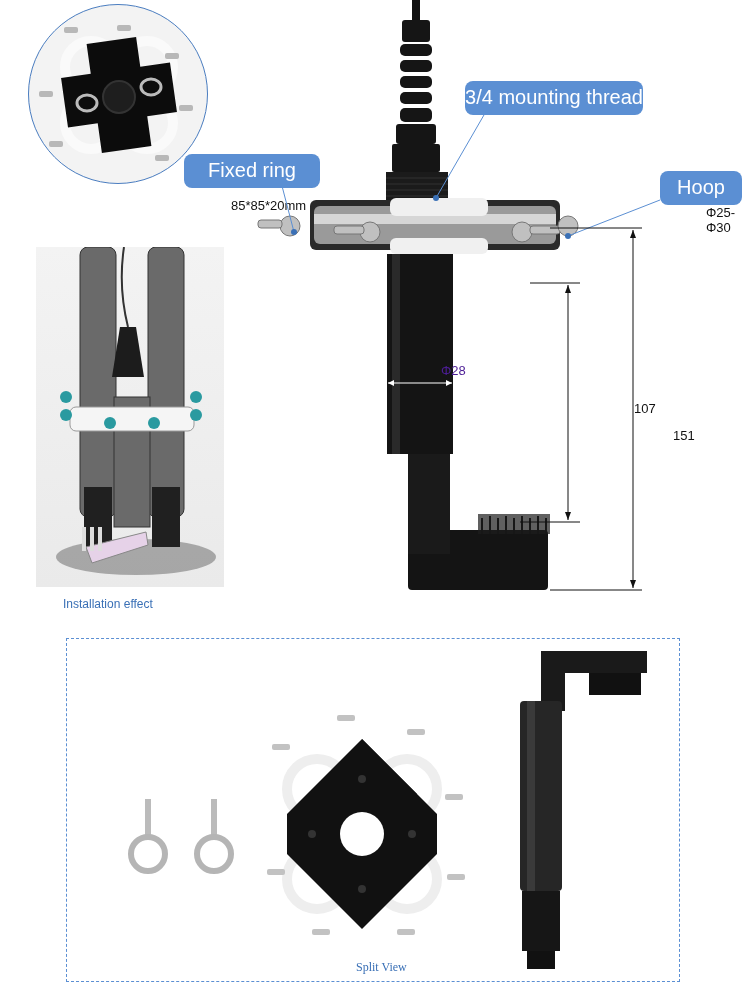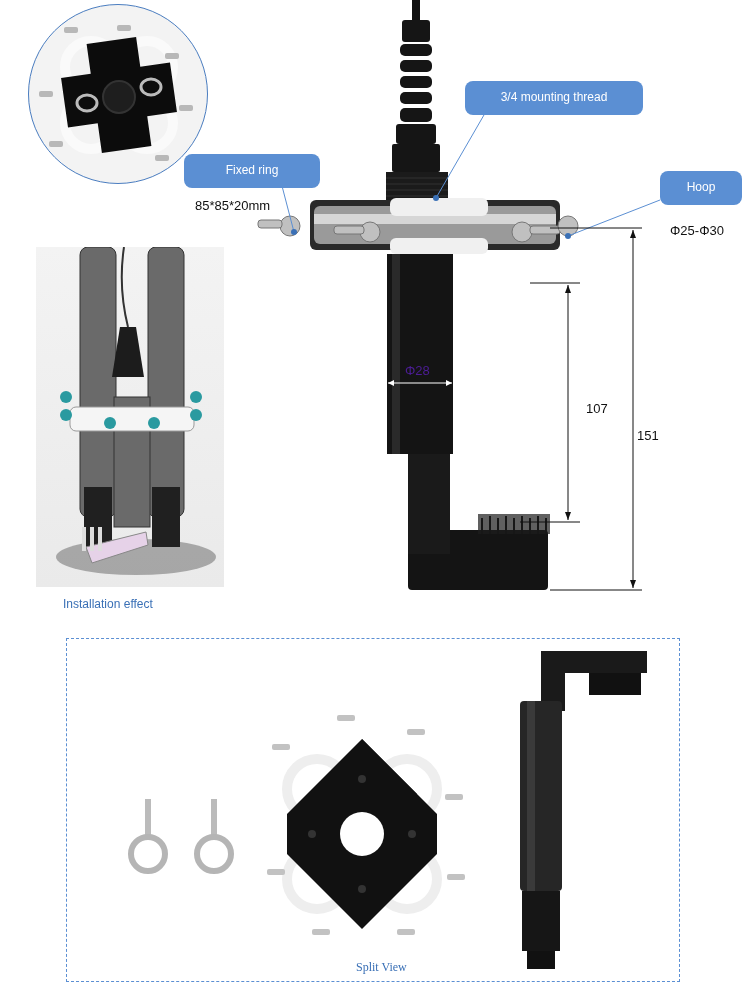--- a/index.html
+++ b/index.html
@@ -1,24 +1,24 @@
 <!DOCTYPE html>
 <html><head>
   <meta charset="utf-8">
   <style>
     * { box-sizing: border-box; margin: 0; padding: 0; }
     html, body { width: 750px; height: 1000px; background: #ffffff; overflow: hidden; }
     body { position: relative; font-family: "Liberation Sans", sans-serif; }
 
     .callout {
       position: absolute; background: #5b8fd3; color: #ffffff;
-      border-radius: 8px; font-size: 12px; text-align: center;
+      border-radius: 8px; font-size: 20px; text-align: center;
       line-height: 32px; height: 34px;
     }
-    .dim-text { position: absolute; font-size: 13px; color: #111; }
+    .dim-text { position: absolute; font-size: 13px; color: #111; margin-left: 36px; }
     .caption { position: absolute; color: #3a70b6; font-size: 12px; }
 
     
     .circle-detail {
       position: absolute; left: 28px; top: 4px; width: 180px; height: 180px;
       border-radius: 50%; border: 1.5px solid #4a7dc0; background: #f3f3f3; overflow: hidden;
     }
 
     
     .install-render {
@@ -65,21 +65,21 @@
 </div>
 <div class="dim-text" style="left:195px; top:198px;">85*85*20mm</div>
 
 <div class="callout" style="left:465px; top:81px; width:178px;">
   <span>3/4 mounting thread</span>
 </div>
 
 <div class="callout" style="left:660px; top:171px; width:82px;">
   <span>Hoop</span>
 </div>
-<div class="dim-text" style="left:670px; top:223px;">Φ25-Φ30</div>
+<div class="dim-text" style="left:670px; top:205px;">Φ25-Φ30</div>
 
 <svg style="position:absolute; left:250px; top:0;" width="500" height="600" viewBox="0 0 500 600">
 
   <path d="M166 0 L166 20" stroke="#111" stroke-width="8"></path>
 
   <g fill="#151515">
     <rect x="152" y="20" width="28" height="22" rx="3"></rect>
     <rect x="150" y="44" width="32" height="12" rx="5"></rect>
     <rect x="150" y="60" width="32" height="12" rx="5"></rect>
     <rect x="150" y="76" width="32" height="12" rx="5"></rect>
@@ -149,21 +149,21 @@
   <line x1="300" y1="590" x2="392" y2="590" stroke="#111" stroke-width="1"></line>
 
   <line x1="318" y1="285" x2="318" y2="520" stroke="#111" stroke-width="1"></line>
   <path d="M318 285 l-3 8 l6 0 z M318 520 l-3 -8 l6 0 z" fill="#111"></path>
 
   <line x1="383" y1="230" x2="383" y2="588" stroke="#111" stroke-width="1"></line>
   <path d="M383 230 l-3 8 l6 0 z M383 588 l-3 -8 l6 0 z" fill="#111"></path>
 </svg>
 
 <div class="dim-text" style="left:405px; top:363px; color:#4c1d95;">Φ28</div>
-<div class="dim-text" style="left:570px; top:401px;padding-left:16px;">107</div>
+<div class="dim-text" style="left:582px; top:401px;padding-left:16px;">107</div>
 <div class="dim-text" style="left:637px; top:428px;text-align:right;">151</div>
 
 <div class="install-render">
   <svg width="188" height="340" viewBox="0 0 188 340">
     <ellipse cx="100" cy="310" rx="80" ry="18" fill="#555" opacity="0.45"></ellipse>
 
     <rect x="44" y="0" width="36" height="270" rx="8" fill="#6a6a6a" stroke="#333"></rect>
     <rect x="48" y="240" width="28" height="60" fill="#202020"></rect>
 
     <rect x="112" y="0" width="36" height="270" rx="8" fill="#6a6a6a" stroke="#333"></rect>

